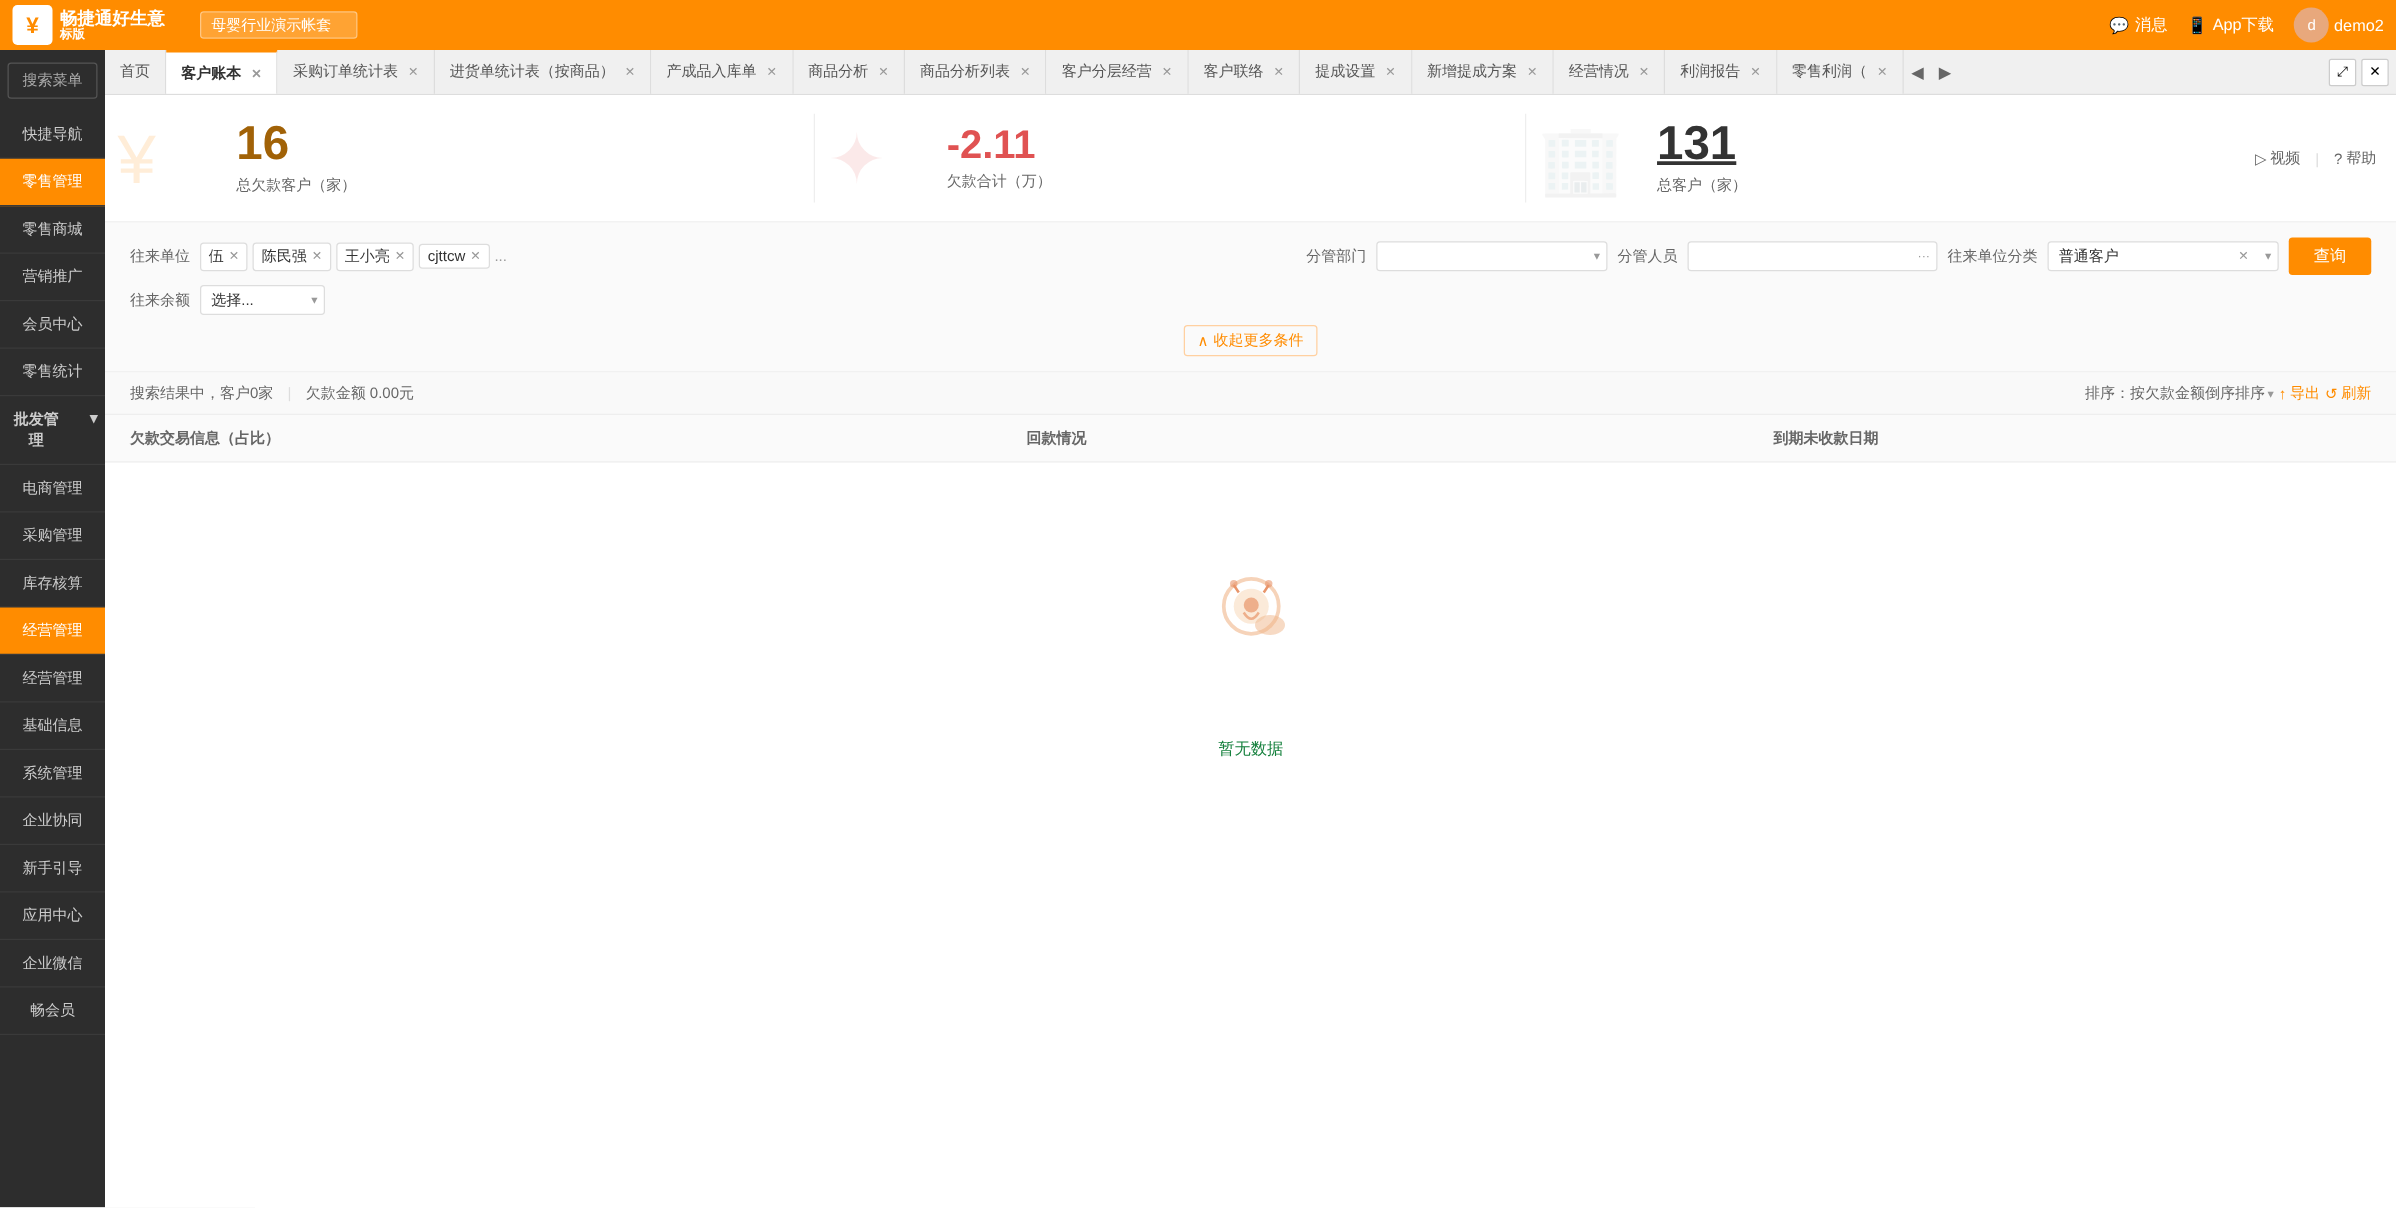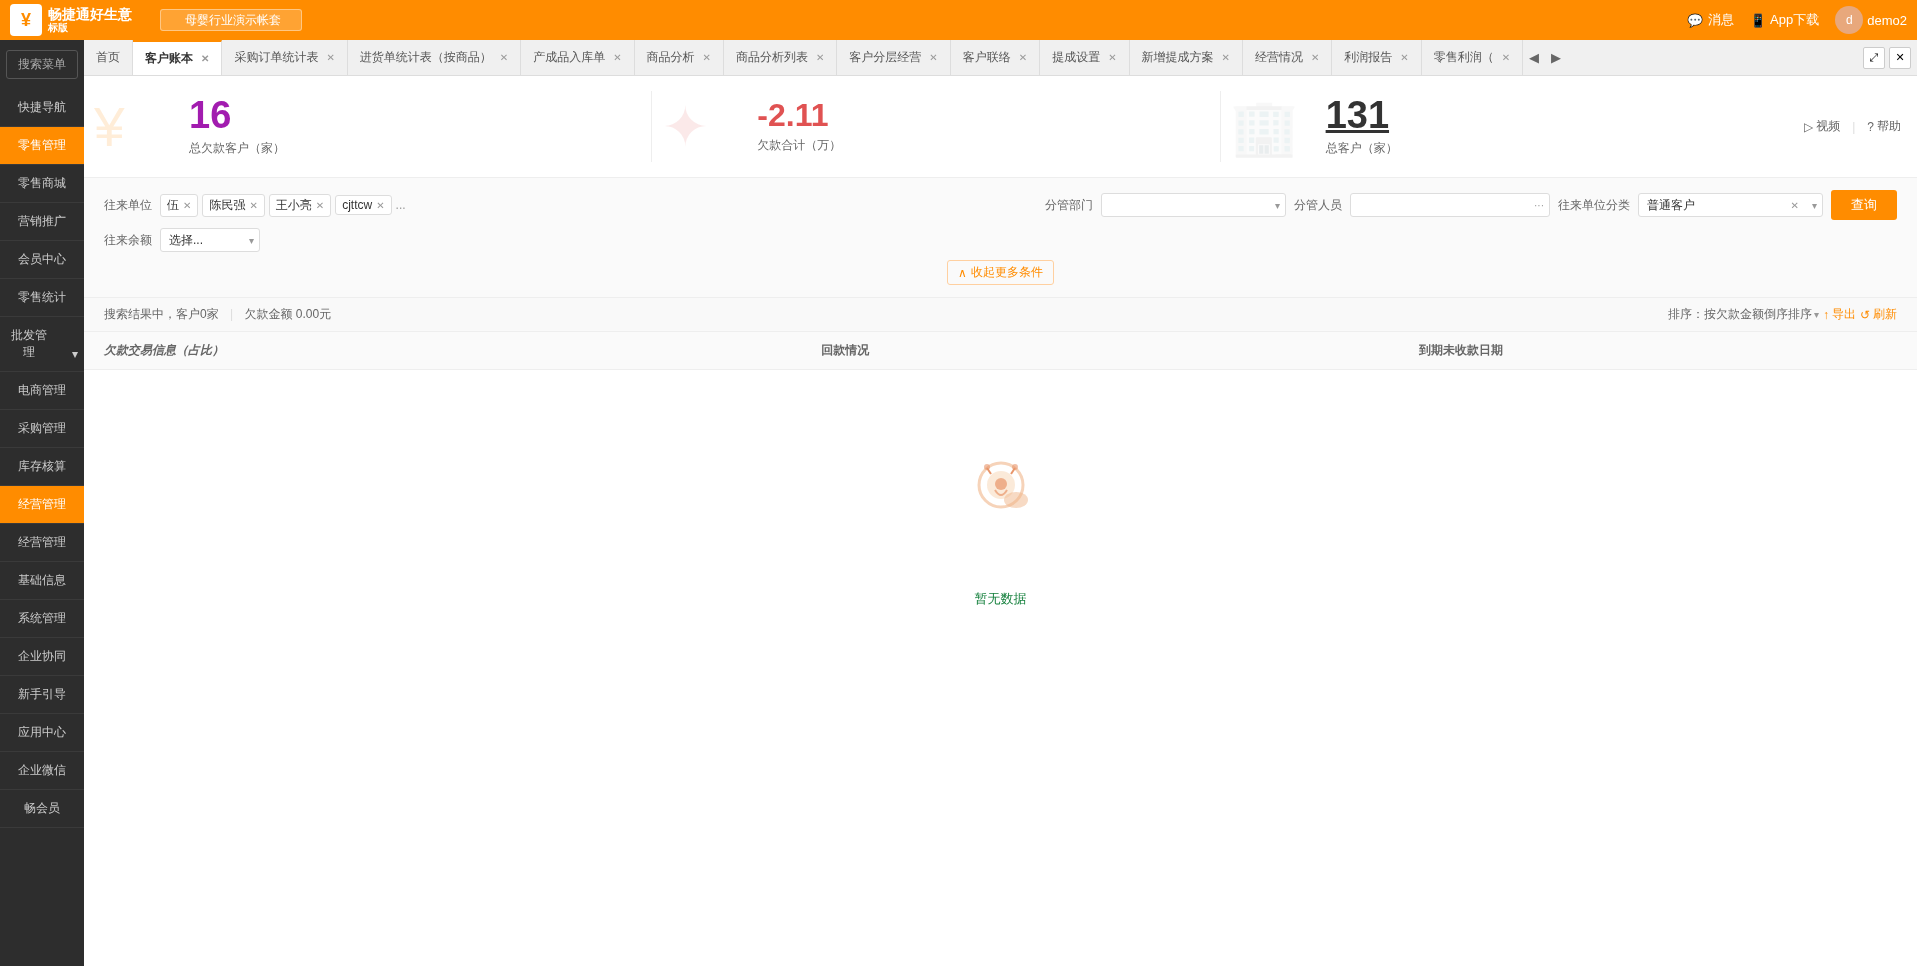--- a/index.html
+++ b/index.html
@@ -13,31 +13,31 @@
     .content-area { flex: 1; display: flex; flex-direction: column; overflow: hidden; }
     .tab-bar { height: 36px; background: #f0f0f0; display: flex; align-items: center; flex-shrink: 0; border-bottom: 1px solid #ddd; overflow: hidden; }
     .main-content { flex: 1; overflow-y: auto; background: #fff; }
 
     
     .top-bar-logo { display: flex; align-items: center; color: #fff; font-size: 14px; font-weight: bold; margin-right: 16px; }
     .top-bar-logo-icon { width: 32px; height: 32px; background: #fff; border-radius: 4px; display: flex; align-items: center; justify-content: center; margin-right: 6px; }
     .top-bar-logo-icon span { color: #ff8c00; font-size: 18px; }
     .logo-text { display: flex; flex-direction: column; line-height: 1.2; }
     .logo-sub { font-size: 10px; }
-    .demo-select { background: rgba(255,255,255,0.2); border: 1px solid rgba(255,255,255,0.4); color: #fff; padding: 3px 20px 3px 24px; border-radius: 3px; font-size: 12px; cursor: pointer; appearance: none; }
+    .demo-select { background: rgba(255,255,255,0.2); border: 1px solid rgba(255,255,255,0.4); color: #fff; padding: 3px 20px 3px 8px; border-radius: 3px; font-size: 12px; cursor: pointer; appearance: none; }
     .top-bar-right { margin-left: auto; display: flex; align-items: center; gap: 16px; color: #fff; font-size: 13px; }
     .top-bar-right-item { display: flex; align-items: center; gap: 4px; cursor: pointer; }
     .avatar { width: 28px; height: 28px; border-radius: 50%; background: #ccc; overflow: hidden; display: flex; align-items: center; justify-content: center; font-size: 12px; background: #e8a87c; color: #fff; }
 
     
     .sidebar-search { padding: 10px 6px; }
     .sidebar-search-btn { width: 100%; background: transparent; border: 1px solid #555; color: #aaa; padding: 5px; border-radius: 3px; font-size: 12px; cursor: pointer; text-align: center; }
     .sidebar-nav-item { padding: 10px 6px; text-align: center; color: #ccc; font-size: 12px; cursor: pointer; border-bottom: 1px solid #3a3a3a; }
     .sidebar-nav-item.active { background: #ff8c00; color: #fff; }
-    .sidebar-nav-item.has-arrow { display: flex; align-items: flex-end; justify-content: center; gap: 20px; }
+    .sidebar-nav-item.has-arrow { display: flex; align-items: flex-start; justify-content: center; gap: 20px; font-weight: bold; }
 
     
     .tab-item { height: 36px; padding: 0 12px; display: flex; align-items: center; font-size: 12px; color: #555; cursor: pointer; border-right: 1px solid #ddd; white-space: nowrap; flex-shrink: 0; gap: 4px; background: #f0f0f0; }
     .tab-item.active { background: #fff; color: #333; font-weight: bold; border-top: 2px solid #ff8c00; }
     .tab-item .close-btn { color: #999; font-size: 10px; margin-left: 4px; }
     .tab-nav-arrow { padding: 0 6px; cursor: pointer; color: #666; flex-shrink: 0; }
     .tab-controls { margin-left: auto; display: flex; align-items: center; gap: 4px; padding-right: 6px; }
     .tab-ctrl-btn { width: 22px; height: 22px; border: 1px solid #ccc; background: #fff; border-radius: 2px; cursor: pointer; display: flex; align-items: center; justify-content: center; font-size: 11px; }
 
     
@@ -61,21 +61,21 @@
 
     
     .result-bar { display: flex; align-items: center; justify-content: space-between; padding: 8px 20px; background: #f9f9f9; border-bottom: 1px solid #eee; font-size: 12px; color: #666; }
     .result-actions { display: flex; align-items: center; gap: 4px; }
     .action-btn { color: #ff8c00; cursor: pointer; display: flex; align-items: center; gap: 3px; font-size: 12px; }
 
     
     .table-header { display: flex; padding: 10px 20px; background: #fafafa; border-bottom: 1px solid #eee; }
     .table-col { font-size: 12px; color: #666; font-weight: bold; }
     .col-customer { flex: 2.5; }
-    .col-debt { flex: 3; font-style: italic; }
+    .col-debt { flex: 3; }
     .col-repay { flex: 2.5; }
     .col-date { flex: 2; }
 
     
     .empty-state { display: flex; flex-direction: column; align-items: center; justify-content: center; padding: 80px 20px; color: #15803d; font-size: 13px; gap: 48px; }
     .empty-icon { width: 80px; height: 80px; margin-bottom: 12px; }
 
     
     .query-btn { background: #ff8c00; color: #fff; border: none; border-radius: 3px; padding: 6px 20px; font-size: 13px; cursor: pointer; }
   </style>
@@ -211,21 +211,21 @@
         </div>
       </div>
 
       <div class="main-content">
 
         <div style="display:flex; background:#fff; border-bottom:1px solid #eee; position:relative;">
 
           <div class="stat-section" style="flex:1; padding:20px 30px 20px 50px; position:relative; overflow:hidden;">
             <div style="position:absolute;left:10px;top:50%;transform:translateY(-50%);font-size:55px;opacity:0.15;color:#ff8c00;">¥</div>
             <div style="margin-left:55px;">
-              <div style="font-size:38px;font-weight:bold;color:#a21caf;line-height:1;">16</div>
+              <div style="font-size:38px;font-weight:bold;color:#a16207;line-height:1;">16</div>
               <div style="font-size:12px;color:#666;margin-top:6px;">总欠款客户（家）</div>
             </div>
           </div>
           <div style="width:1px;background:#eee;margin:15px 0;"></div>
 
           <div class="stat-section" style="flex:1; padding:20px 30px 20px 50px; position:relative; overflow:hidden;">
             <div style="position:absolute;left:10px;top:50%;transform:translateY(-50%);font-size:55px;opacity:0.12;color:#e05252;">✦</div>
             <div style="margin-left:55px;">
               <div style="font-size:32px;font-weight:bold;color:#e05252;line-height:1;">-2.11</div>
               <div style="font-size:12px;color:#666;margin-top:6px;">欠款合计（万）</div>

